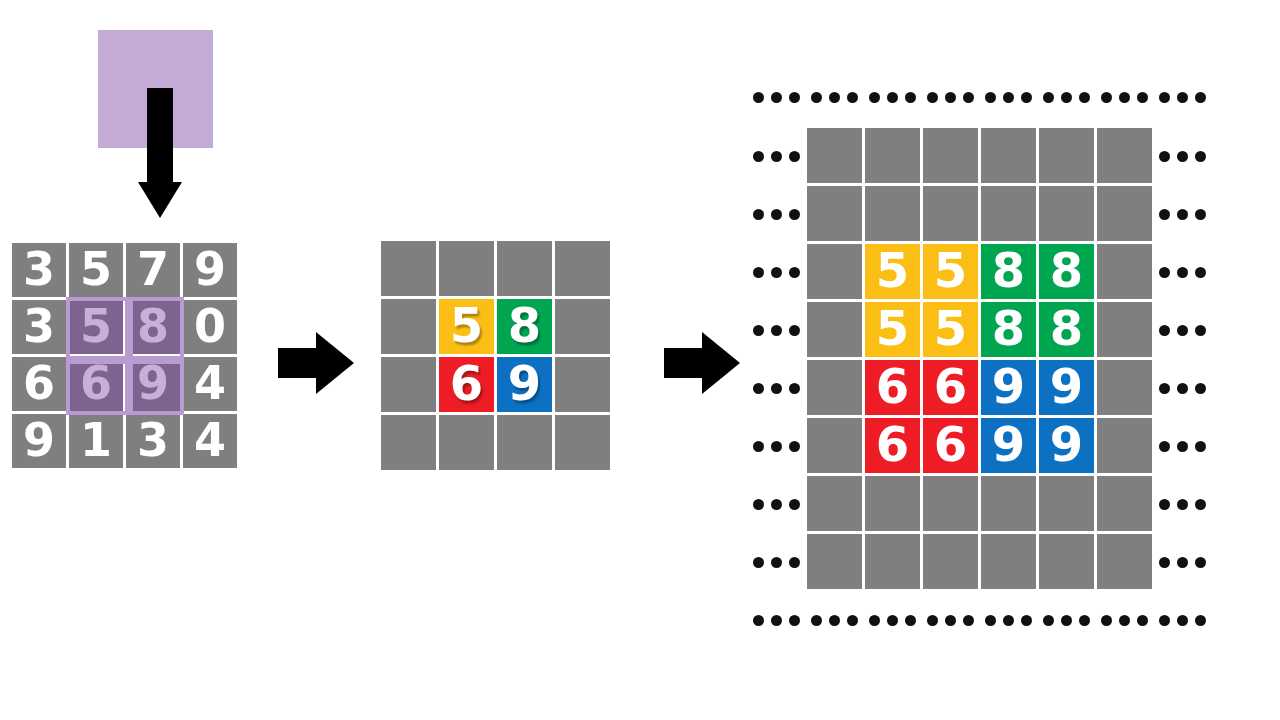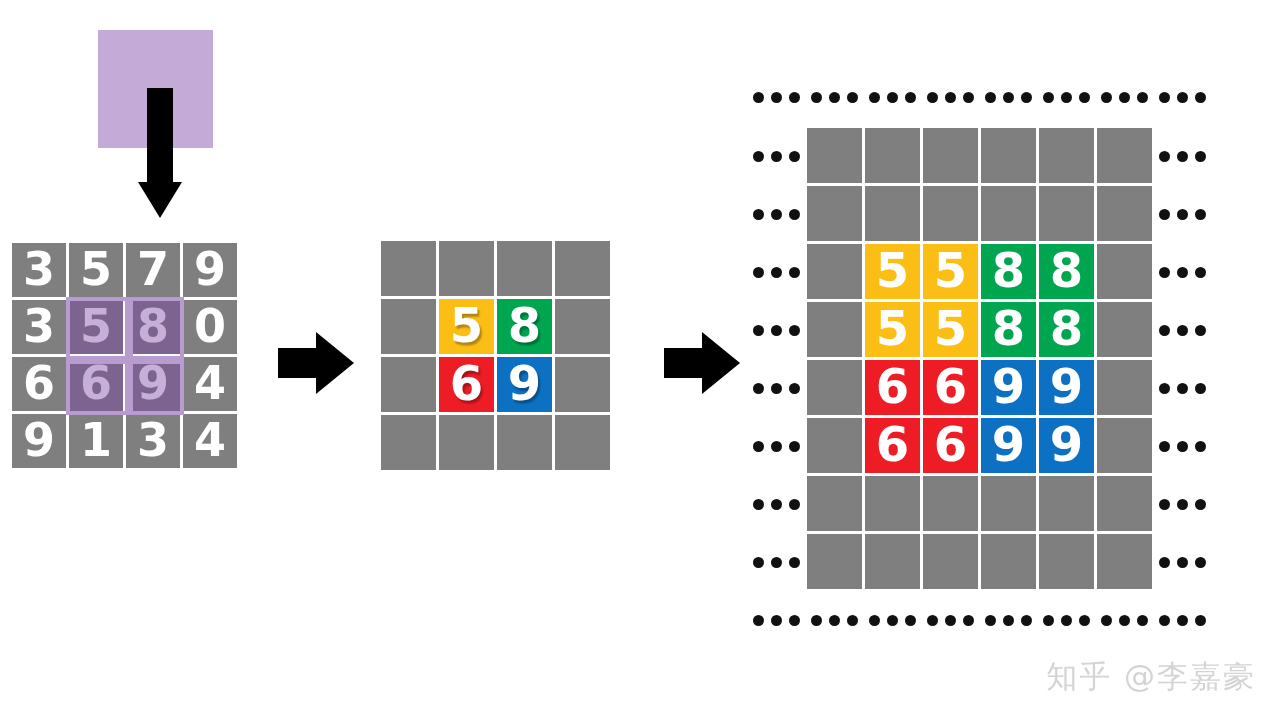--- a/index.html
+++ b/index.html
@@ -467,15 +467,14 @@
         <i></i>
         <i></i>
       </div>
       <div class="dots" style="left: 1159px; top: 557px;">
         <i></i>
         <i></i>
         <i></i>
       </div>
     </div>
 
-  <div id="watermark">知乎 @李嘉豪</div>
 
 </div>
 
 </body></html>

